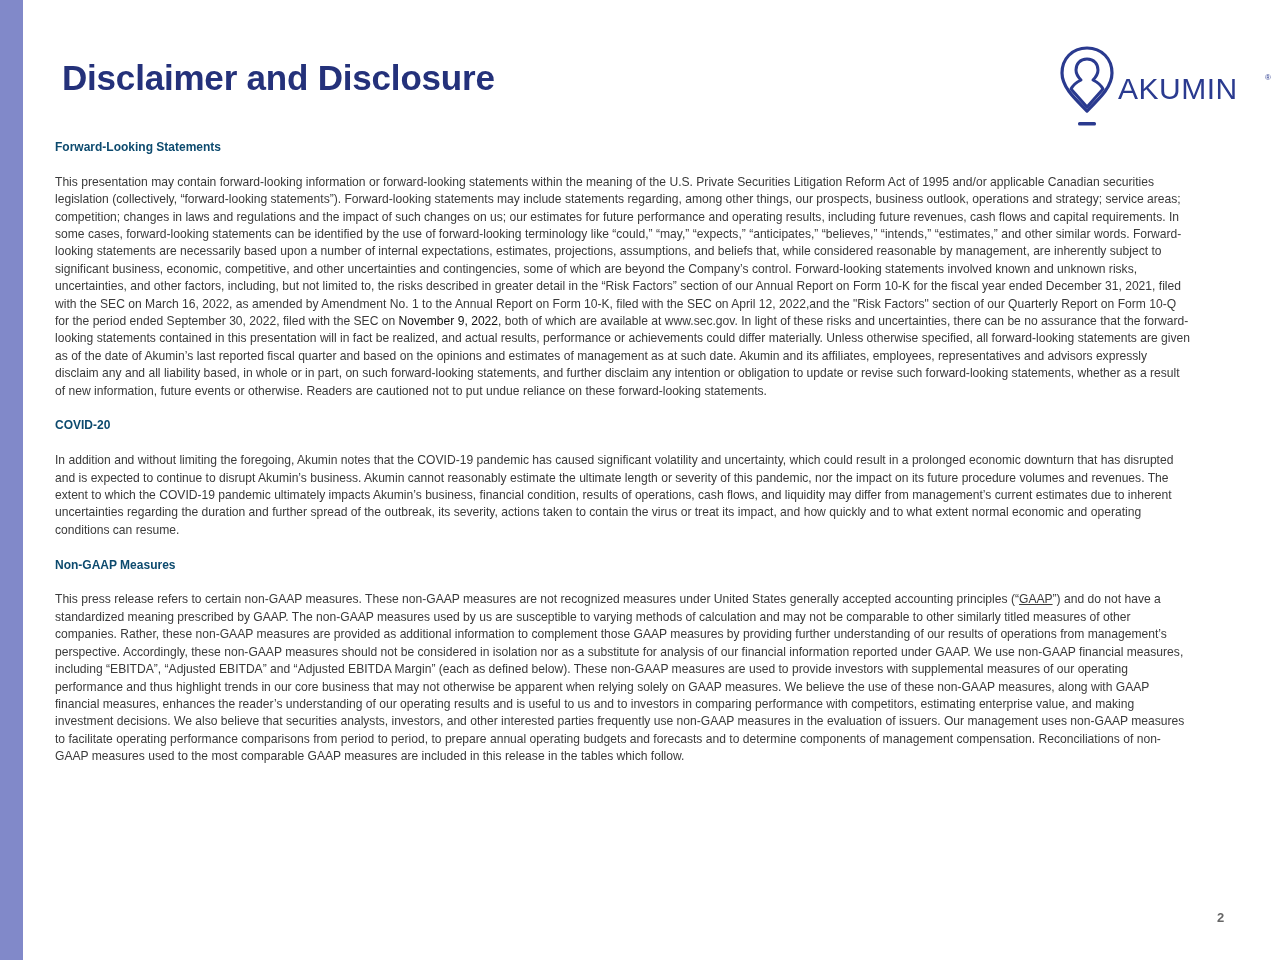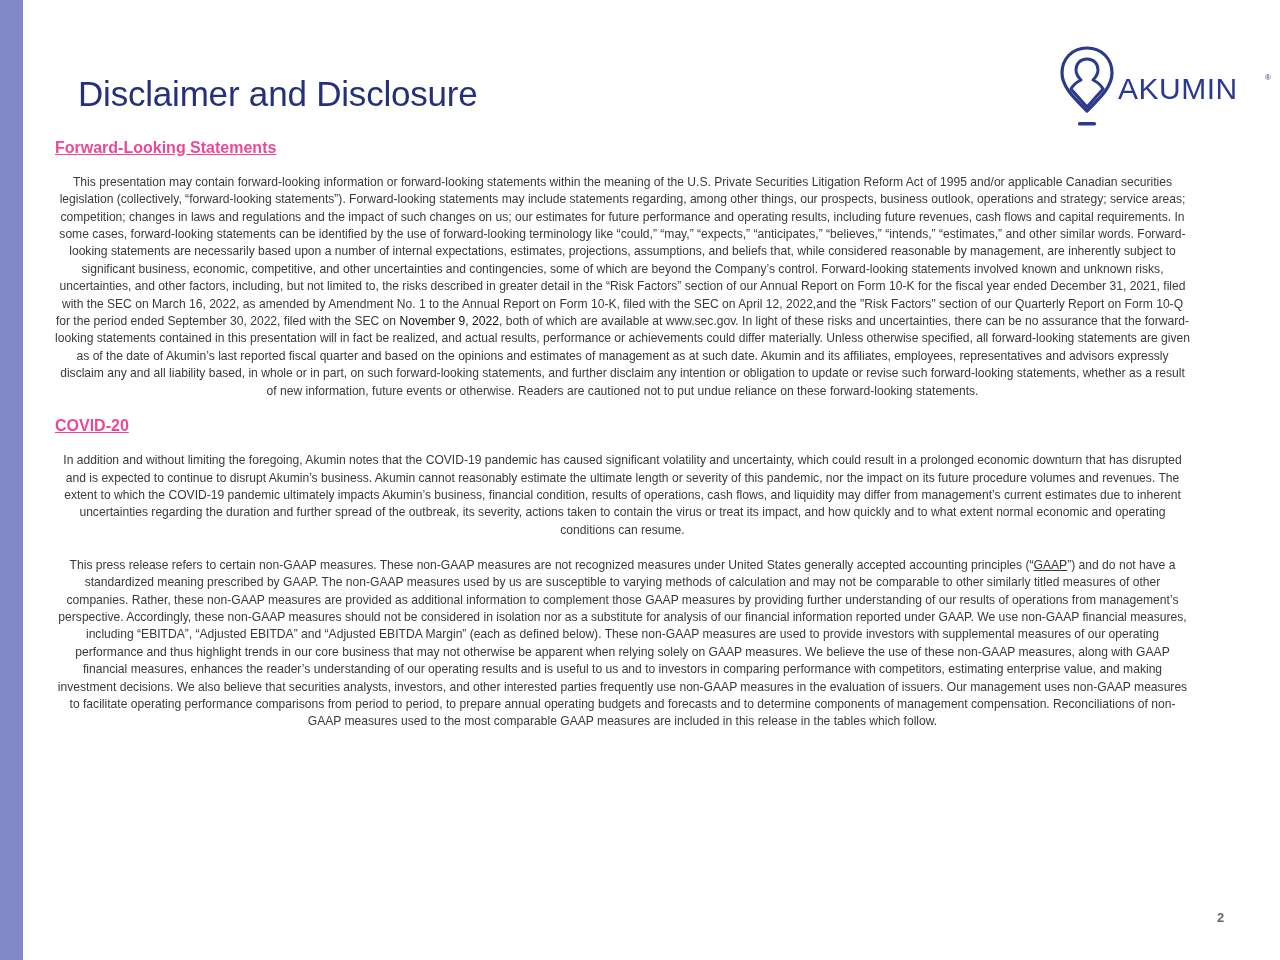--- a/index.html
+++ b/index.html
@@ -19,23 +19,23 @@
       left: 0;
       top: 0;
       width: 23px;
       height: 960px;
       background: #8189c9;
     }
     .title {
       position: absolute;
       left: 62px;
       top: 58px;
-      margin: 16px;
+      margin: 0;
       font-size: 35px;
-      font-weight: normal;
+      font-weight: bold;
       color: #24317a;
       letter-spacing: -0.2px;
       white-space: nowrap;
     }
     .logo {
       position: absolute;
       left: 1060px;
       top: 44px;
       width: 220px;
       height: 88px;
@@ -45,28 +45,27 @@
       position: absolute;
       left: 55px;
       top: 139px;
       width: 1135px;
       color: #3a3a3a;
       font-size: 12.1px;
       line-height: 17.4px;
     }
     .section-heading {
       font-weight: bold;
-      color: #ec4899;
+      color: #0c4a6e;
       margin: 0 0 17.4px 0;
-      font-size: 16px;
-      text-decoration: underline;
+      font-size: 12px;
     }
     .para {
       margin: 0 0 17.4px 0;
-      text-align: center;
+      text-align: left;
     }
     .emph-dark { color: #111111; }
     .underline { text-decoration: underline; margin-top: 48px; }
     .page-number {
       position: absolute;
       left: 1217px;
       top: 910px;
       font-size: 13px;
       font-weight: bold;
       color: #666666;
@@ -99,18 +98,19 @@
     <div class="section-heading">Forward-Looking Statements</div>
     <p class="para"><span>This presentation may contain forward-looking information or forward-looking statements within the meaning of the U.S. Private Securities Litigation Reform Act of 1995 and/or applicable Canadian securities legislation (collectively, “forward-looking statements”).  Forward-looking statements may include statements regarding, among other things, our prospects, business outlook, operations and strategy; service areas; competition; changes in laws and regulations and the impact of such changes on us; our estimates for future performance and operating results, including future revenues, cash flows and capital requirements. In some cases, forward-looking statements can be identified by the use of forward-looking terminology like “could,” “may,” “expects,” “anticipates,” “believes,” “intends,” “estimates,” and other similar words.  Forward-looking statements are necessarily based upon a number of internal expectations, estimates, projections, assumptions, and beliefs that, while considered reasonable by management, are inherently subject to significant business, economic, competitive, and other uncertainties and contingencies, some of which are beyond the Company’s control.  Forward-looking statements involved known and unknown risks, uncertainties, and other factors, including, but not limited to, the risks described in greater detail in the “Risk Factors” section of our Annual Report on Form 10-K for the fiscal year ended December 31, 2021, filed with the SEC on March 16, 2022, as amended by Amendment No. 1 to the Annual Report on Form 10-K, filed with the SEC on April 12, 2022,and the "Risk Factors" section of our Quarterly Report on Form 10-Q for the period ended September 30, 2022, filed with the SEC on </span><span class="emph-dark">November 9, 2022</span><span>, both of which are available at www.sec.gov. In light of these risks and uncertainties, there can be no assurance that the forward-looking statements contained in this presentation will in fact be realized, and actual results, performance or achievements could differ materially.  Unless otherwise specified, all forward-looking statements are given as of the date of Akumin’s last reported fiscal quarter and based on the opinions and estimates of management as at such date.  Akumin and its affiliates, employees, representatives and advisors expressly disclaim any and all liability based, in whole or in part, on such forward-looking statements, and further disclaim any intention or obligation to update or revise such forward-looking statements, whether as a result of new information, future events or otherwise.  Readers are cautioned not to put undue reliance on these forward-looking statements.</span></p>
   </div>
 
   <div>
     <div class="section-heading">COVID-20</div>
     <p class="para">In addition and without limiting the foregoing, Akumin notes that the COVID-19 pandemic has caused significant volatility and uncertainty, which could result in a prolonged economic downturn that has disrupted and is expected to continue to disrupt Akumin’s business.  Akumin cannot reasonably estimate the ultimate length or severity of this pandemic, nor the impact on its future procedure volumes and revenues. The extent to which the COVID-19 pandemic ultimately impacts Akumin’s business, financial condition, results of operations, cash flows, and liquidity may differ from management’s current estimates due to inherent uncertainties regarding the duration and further spread of the outbreak, its severity, actions taken to contain the virus or treat its impact, and how quickly and to what extent normal economic and operating conditions can resume.</p>
   </div>
 
   <div>
+    <div class="section-heading">Non-GAAP Measures</div>
     <p class="para"><span>This press release refers to certain non-GAAP measures. These non-GAAP measures are not recognized measures under United States generally accepted accounting principles (“</span><span class="underline">GAAP</span><span>”) and do not have a standardized meaning prescribed by GAAP.  The non-GAAP measures used by us are susceptible to varying methods of calculation and may not be comparable to other similarly titled measures of other companies. Rather, these non-GAAP measures are provided as additional information to complement those GAAP measures by providing further understanding of our results of operations from management’s perspective. Accordingly, these non-GAAP measures should not be considered in isolation nor as a substitute for analysis of our financial information reported under GAAP. We use non-GAAP financial measures, including “EBITDA”, “Adjusted EBITDA” and “Adjusted EBITDA Margin” (each as defined below). These non-GAAP measures are used to provide investors with supplemental measures of our operating performance and thus highlight trends in our core business that may not otherwise be apparent when relying solely on GAAP measures. We believe the use of these non-GAAP measures, along with GAAP financial measures, enhances the reader’s understanding of our operating results and is useful to us and to investors in comparing performance with competitors, estimating enterprise value, and making investment decisions.  We also believe that securities analysts, investors, and other interested parties frequently use non-GAAP measures in the evaluation of issuers. Our management uses non-GAAP measures to facilitate operating performance comparisons from period to period, to prepare annual operating budgets and forecasts and to determine components of management compensation. Reconciliations of non-GAAP measures used to the most comparable GAAP measures are included in this release in the tables which follow.</span></p>
   </div>
 
 </div>
 
 <div class="page-number">2</div>
 
 </body></html>

